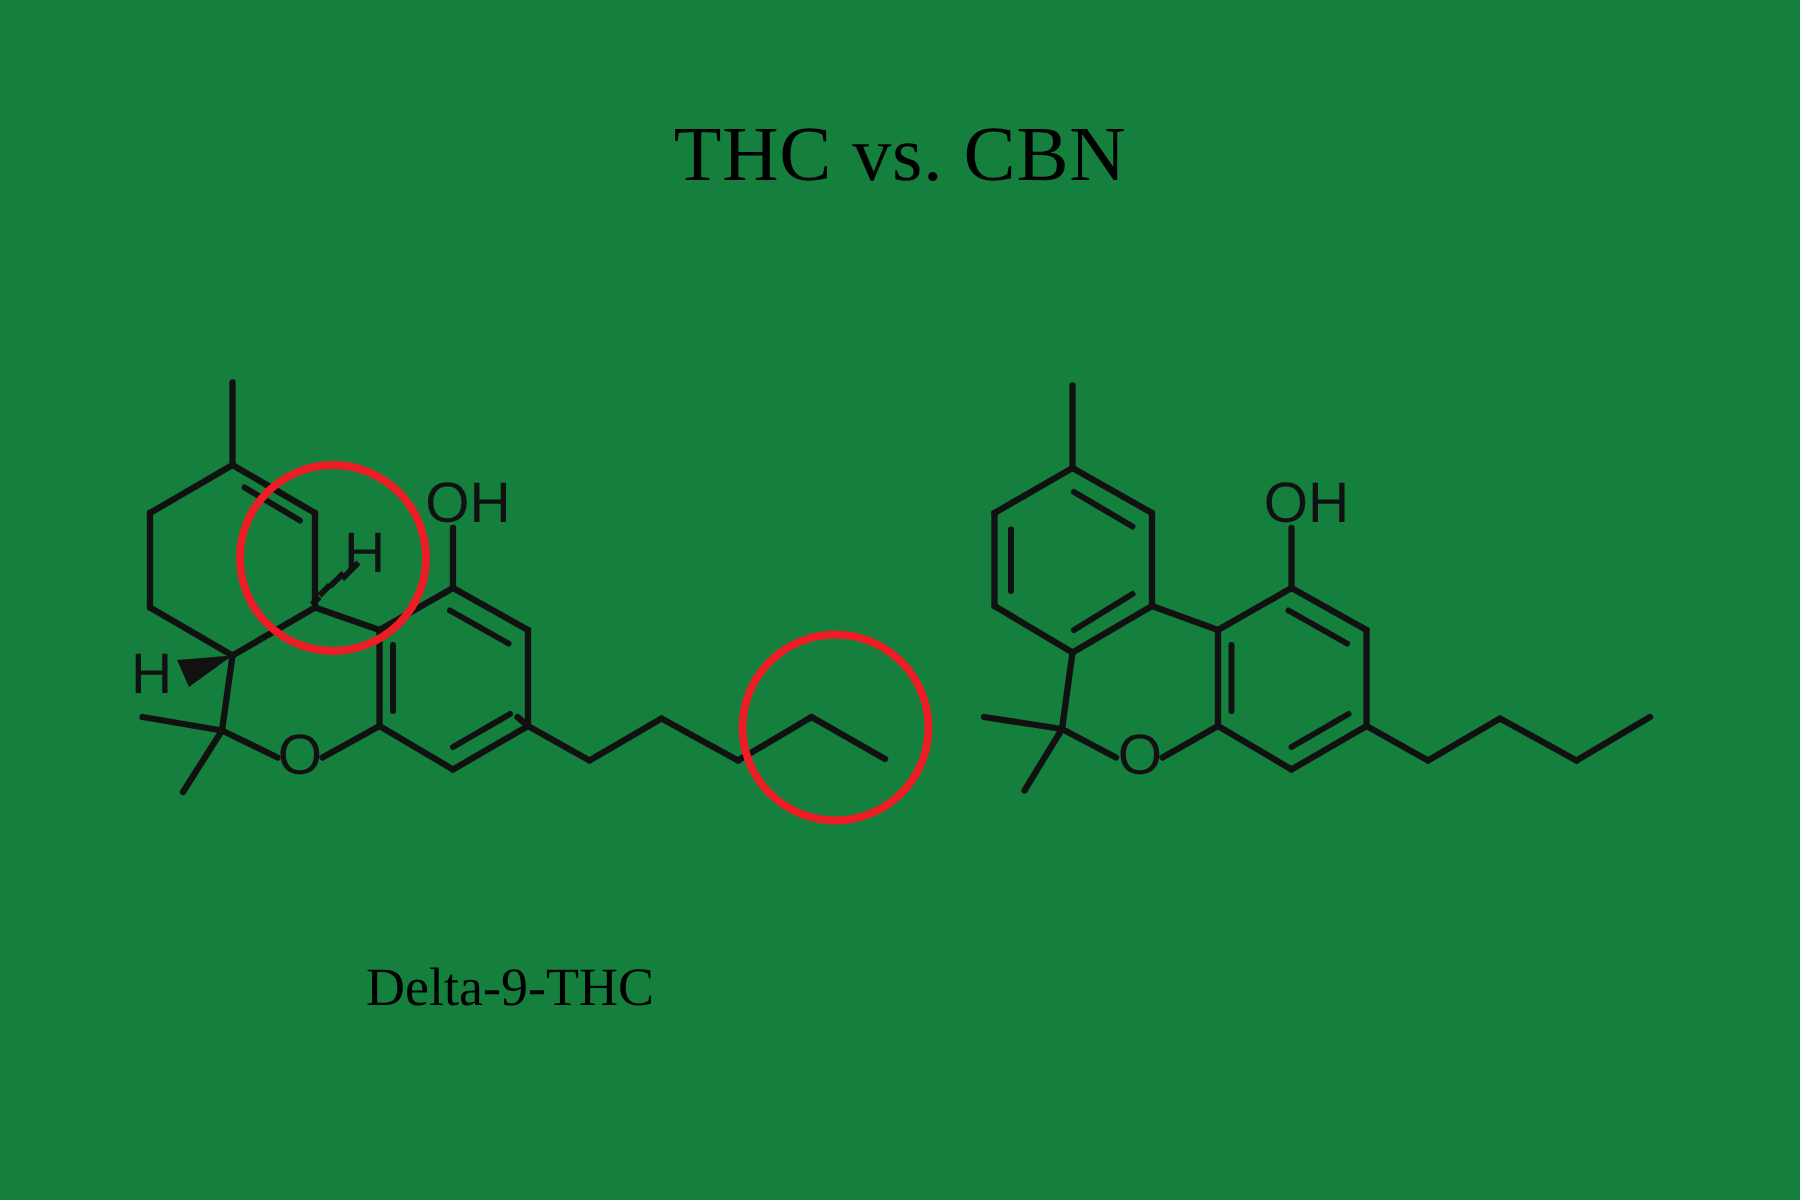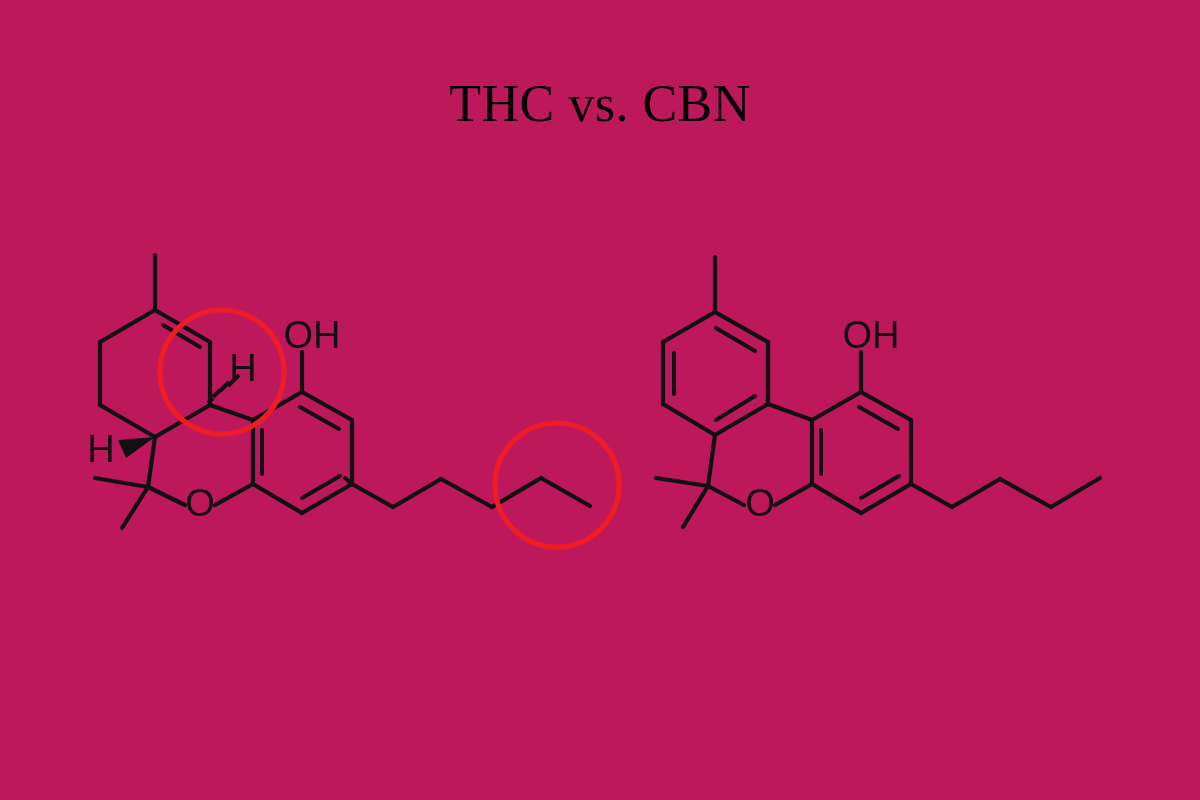--- a/index.html
+++ b/index.html
@@ -13,21 +13,21 @@
     position: relative;
     overflow: hidden;
     font-family: "Liberation Serif", "DejaVu Serif", serif;
     color: #000000;
   }
   .canvas {
     position: absolute;
     inset: 0;
     width: 1200px;
     height: 800px;
-    background: #be185d;
+    background: #15803d;
   }
   #figure-title {
     position: absolute;
     left: 0;
     top: 78px;
     width: 1200px;
     text-align: center;
     font-size: 52px;
     line-height: 1;
     letter-spacing: 0.5px;
@@ -219,14 +219,15 @@
       <path class="bond" d="M 911 484 L 952 507"></path>
       <path class="bond" d="M 952 507 L 1000 479"></path>
       <path class="bond" d="M 1000 479 L 1051 507"></path>
       <path class="bond" d="M 1051 507 L 1100 478"></path>
     </g>
 
     <text class="atom-label" x="871" y="338">OH</text>
     <text class="atom-label" x="760" y="506">O</text>
   </svg>
 
+  <div class="caption" id="caption-thc">Delta-9-THC</div>
 
 </div>
 
 </body></html>

